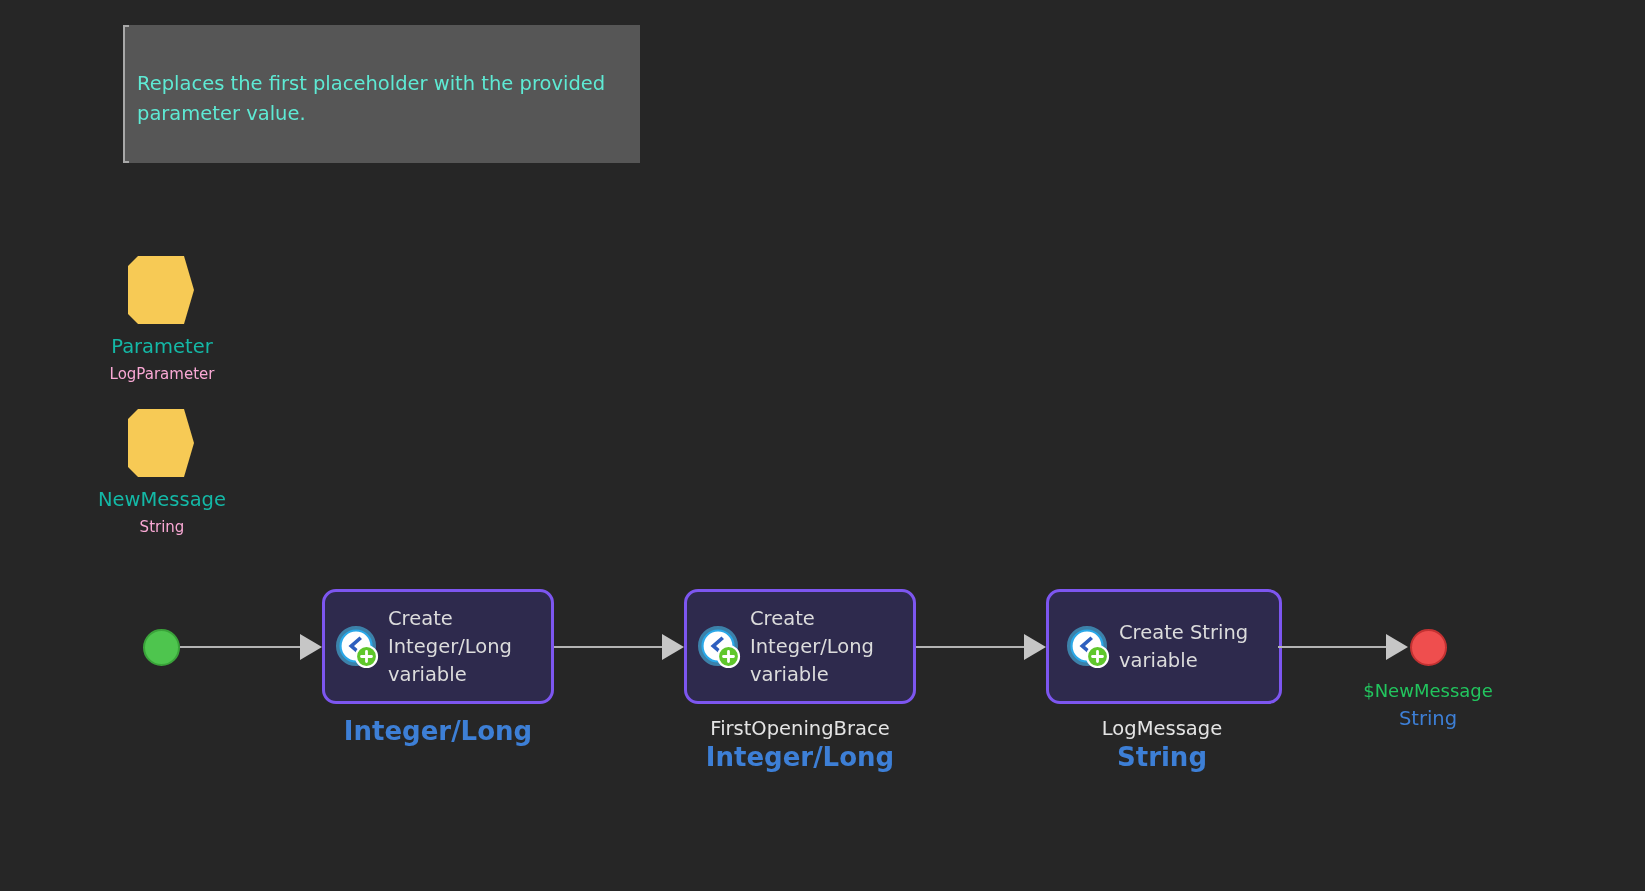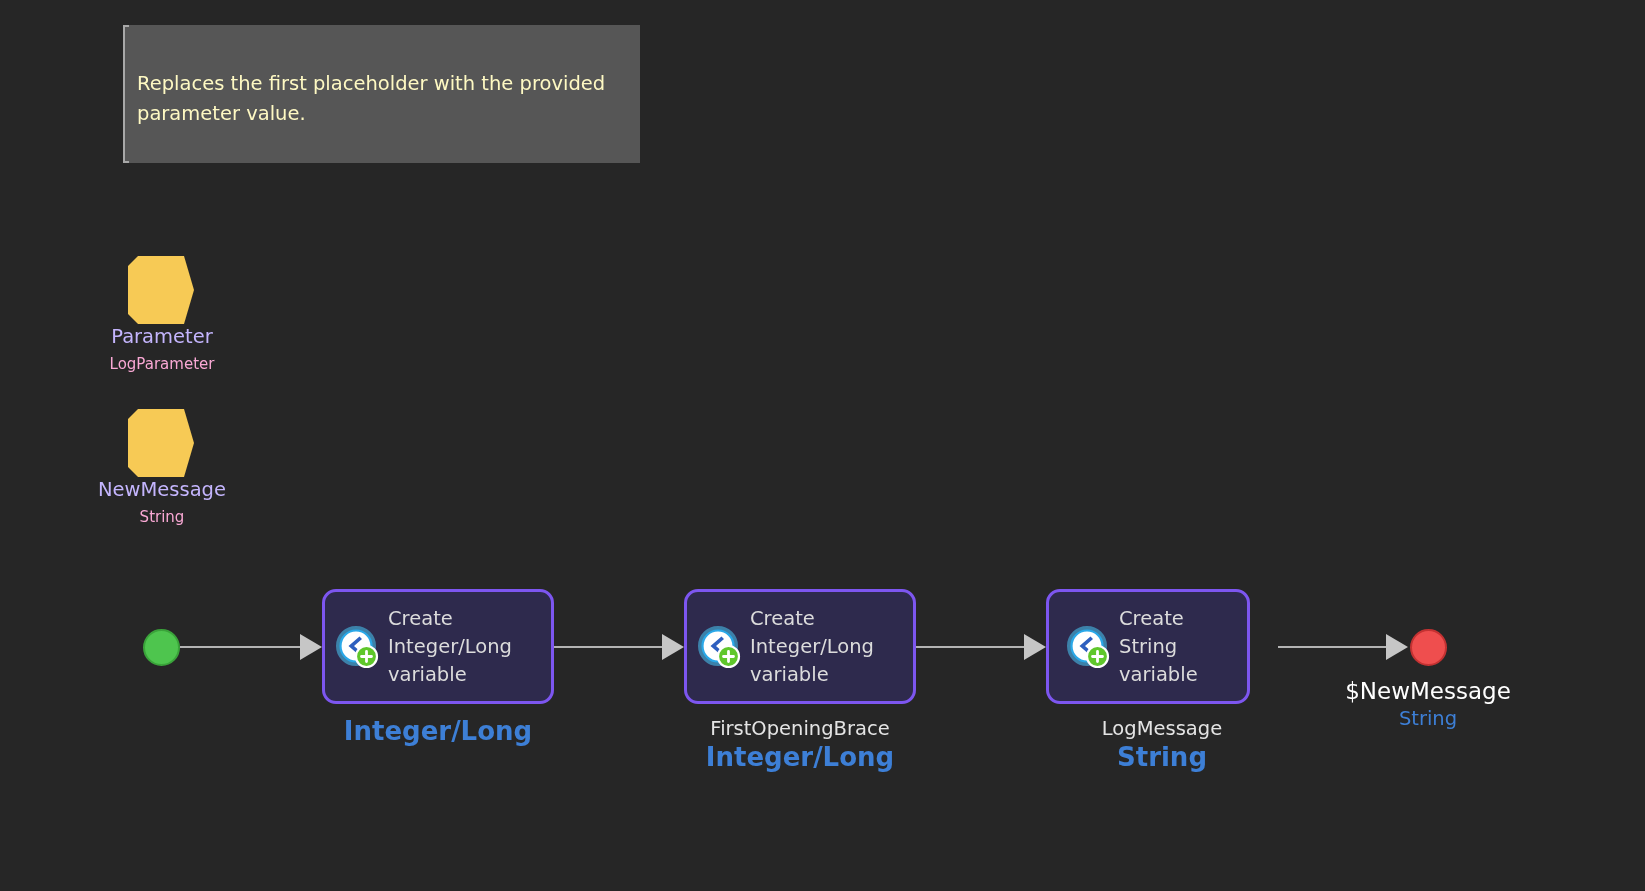--- a/index.html
+++ b/index.html
@@ -41,41 +41,42 @@
     border-left: 2px solid #a8a8a8;
     border-top: 2px solid #a8a8a8;
     border-bottom: 2px solid #a8a8a8;
     box-sizing: border-box;
   }
   .comment-text {
     position: absolute;
     left: 14px;
     top: 44px;
     width: 480px;
-    color: #fef9c3;
+    color: #5eead4;
     font-size: 19.5px;
     line-height: 30px;
     white-space: pre-wrap;
   }
 
   
   .param-group {
     position: absolute;
     text-align: center;
   }
   .param-shape {
     width: 66px;
     height: 68px;
     margin: 0 auto;
     background: #f7ca55;
     clip-path: polygon(10px 0, 56px 0, 66px 34px, 56px 68px, 10px 68px, 0 58px, 0 10px);
     box-shadow: 0 1px 2px rgba(0,0,0,0.35);
   }
   .param-name {
-    color: #c4b5fd;
+    margin-top: 10px;
+    color: #14b8a6;
     font-size: 19.5px;
     line-height: 26px;
     white-space: nowrap;
   }
   .param-type {
     color: #f9a8d4;
     font-size: 15px;
     line-height: 28px;
     white-space: nowrap;
   }
@@ -150,22 +151,22 @@
     line-height: 30px;
     white-space: nowrap;
     font-weight: bold;
   }
 
   .out-label-group {
     position: absolute;
     text-align: center;
   }
   .out-label-name {
-    color: #ffffff;
-    font-size: 23px;
+    color: #22c55e;
+    font-size: 18px;
     line-height: 26px;
     white-space: nowrap;
   }
   .out-label-type {
     color: #3d7fd6;
     font-size: 19.5px;
     line-height: 30px;
     white-space: nowrap;
   }
 </style>
@@ -230,21 +231,21 @@
     <span class="node-title" style="width:150px;">Create Integer/Long variable</span>
   </div>
   <div class="node-label-group" style="left:684px; top:716px; width:232px;">
     <div class="node-label-name">FirstOpeningBrace</div>
     <div class="node-label-type">Integer/Long</div>
   </div>
 
   <div class="connector" style="left:916px; top:646px; width:110px;"></div>
   <div class="arrowhead" style="left:1024px; top:634px;"></div>
 
-  <div class="node" style="left:1046px; top:589px; width:204px; height:115px;padding-left:17px;">
+  <div class="node" style="left:1046px; top:589px; width:236px; height:115px;padding-left:17px;">
     <span class="node-icon">
       <svg width="44" height="44" viewBox="0 0 44 44">
         <circle cx="21" cy="21" r="17" fill="none" stroke="#49c9f5" stroke-width="6" opacity="0.55"></circle>
         <circle cx="21" cy="21" r="15.5" fill="#ffffff"></circle>
         <circle cx="21" cy="21" r="15.5" fill="none" stroke="#2aa8e8" stroke-width="2.2"></circle>
         <path d="M24.5 11.5 L13.5 21 L24.5 30.5 L27 28 L19 21 L27 14 Z" fill="#2e5fbf"></path>
         <circle cx="31.5" cy="31.5" r="10.5" fill="#5fc72b" stroke="#ffffff" stroke-width="2.2"></circle>
         <path d="M31.5 26.5 v10 M26.5 31.5 h10" stroke="#ffffff" stroke-width="2.8" stroke-linecap="round"></path>
       </svg>
     </span>

